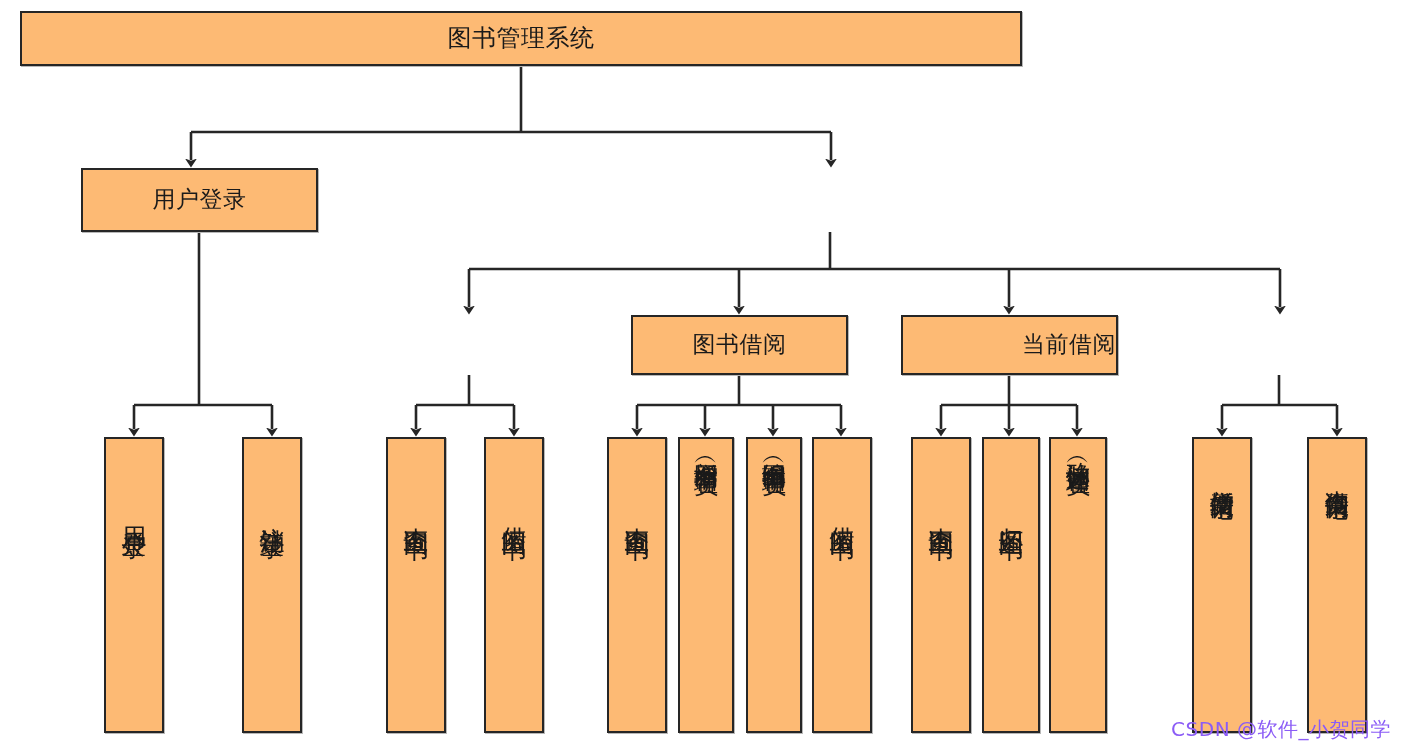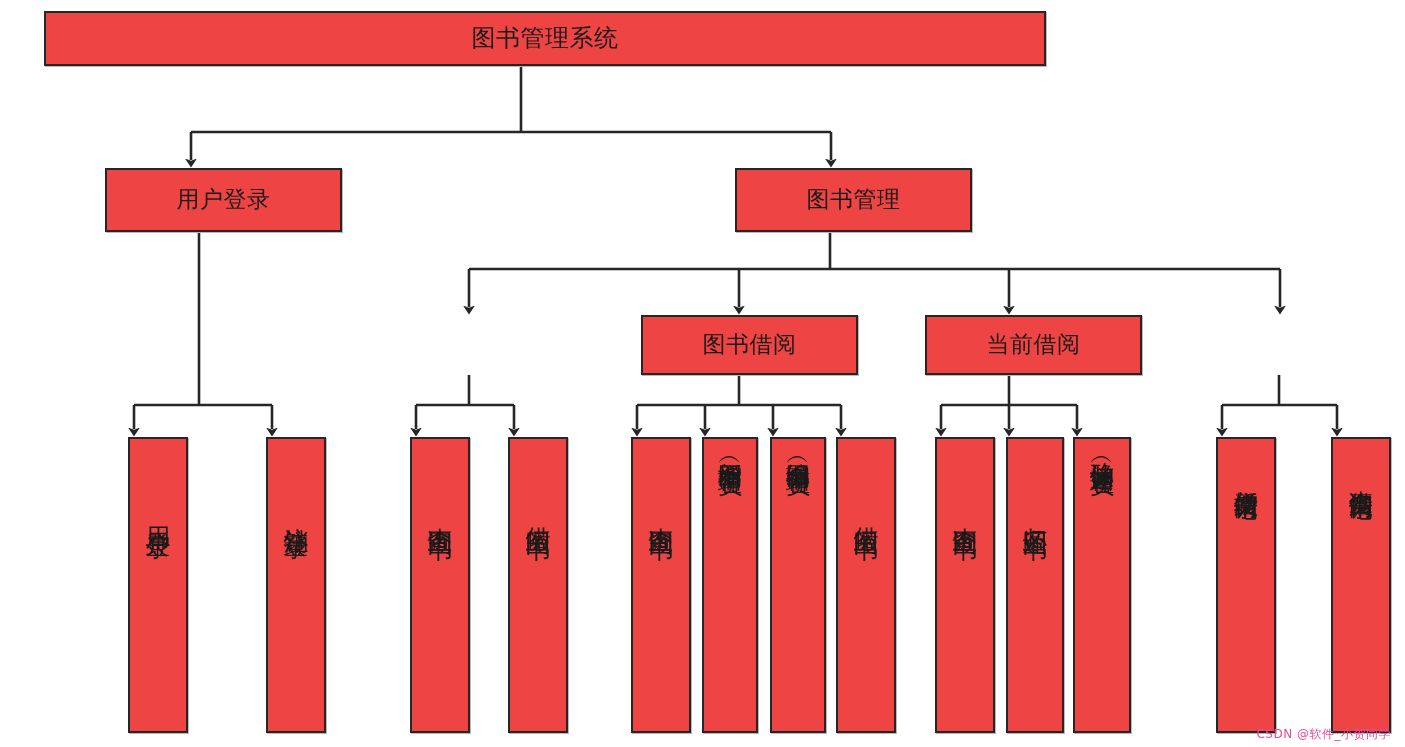--- a/index.html
+++ b/index.html
@@ -21,28 +21,27 @@
     position: absolute;
     left: 0;
     top: 0;
     width: 1405px;
     height: 747px;
     pointer-events: none;
   }
   .node {
     position: absolute;
     box-sizing: border-box;
-    background: #ef4444;
+    background: #fdba74;
     border: 2px solid #262626;
     display: flex;
     align-items: center;
     justify-content: center;
     color: #1a1a1a;
     box-shadow: 1px 1px 0 0 #b8b8b8;
-    margin-left: 24px;
   }
   .node .lbl {
     display: block;
     text-align: center;
     line-height: 1.12;
   }
   .node.horiz .lbl {
     font-size: 23px;
     letter-spacing: 0.5px;
     white-space: nowrap;
@@ -62,22 +61,22 @@
   }
   .node.vert.tall .lbl {
     font-size: 24px;
     letter-spacing: 1.5px;
   }
   .node.root .lbl { font-size: 24px; }
   .watermark {
     position: absolute;
     right: 14px;
     bottom: 4px;
-    font-size: 12px;
-    color: #ec4899;
+    font-size: 20px;
+    color: #8b5cf6;
     white-space: nowrap;
     letter-spacing: 0.5px;
   }
 </style>
 </head>
 <body>
 
 <div id="stage">
 
   <svg class="edges" viewBox="0 0 1405 747">
@@ -130,28 +129,25 @@
     </g>
   </svg>
 
   <div class="node horiz root" style="left:20px; top:11px; width:1002px; height:55px;">
     <span class="lbl">图书管理系统</span>
   </div>
 
   <div class="node horiz" style="left:81px; top:168px; width:237px; height:64px;">
     <span class="lbl">用户登录</span>
   </div>
-  <div class="node horiz" style="left:711px; top:168px; width:237px; height:64px;">
-    <span class="lbl">图书管理</span>
-  </div>
 
-  <div class="node horiz" style="left:617px; top:315px; width:217px; height:60px;">
+  <div class="node horiz" style="left:631px; top:315px; width:217px; height:60px;">
     <span class="lbl">图书借阅</span>
   </div>
-  <div class="node horiz" style="left:901px; top:315px; width:217px; height:60px;">
+  <div class="node horiz" style="left:901px; top:315px; width:217px; height:60px;justify-content:flex-end;">
     <span class="lbl">当前借阅</span>
   </div>
 
   <div class="node vert" style="left:104px; top:437px; width:60px; height:296px; padding-top:68px;">
     <span class="lbl">用户登录</span>
   </div>
   <div class="node vert" style="left:242px; top:437px; width:60px; height:296px; padding-top:68px;">
     <span class="lbl">注销登录</span>
   </div>
 

